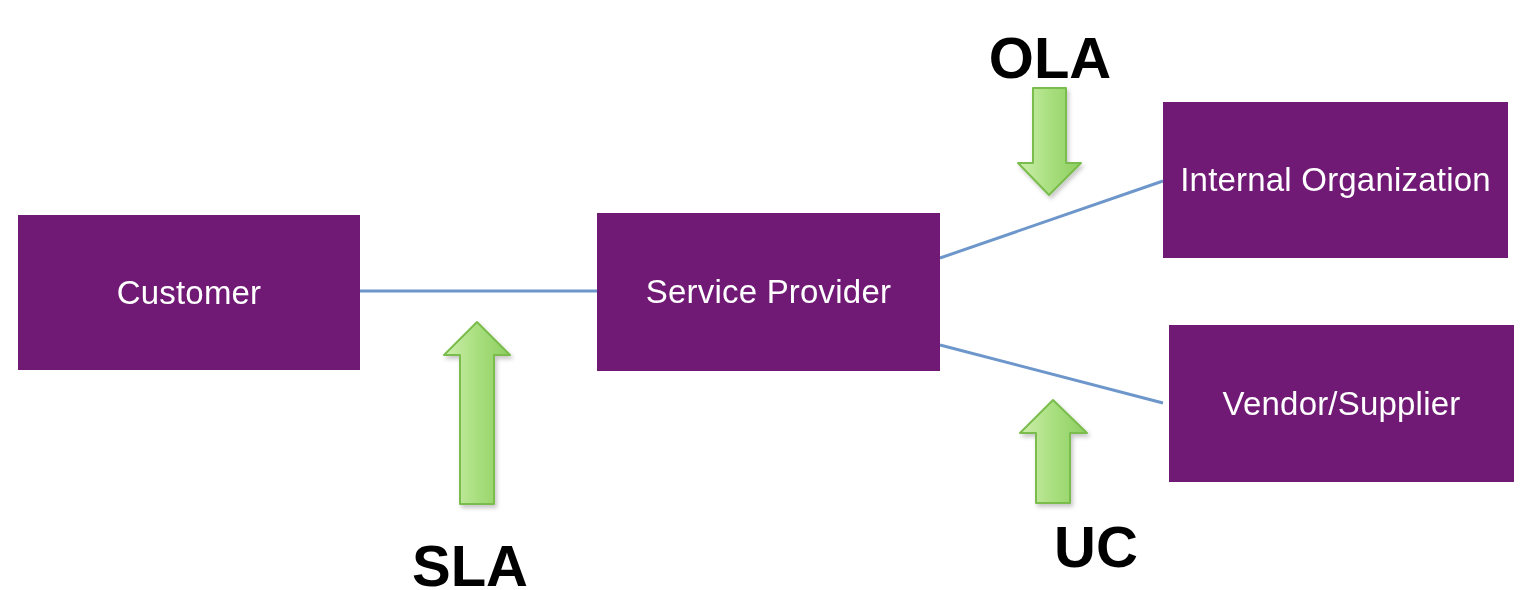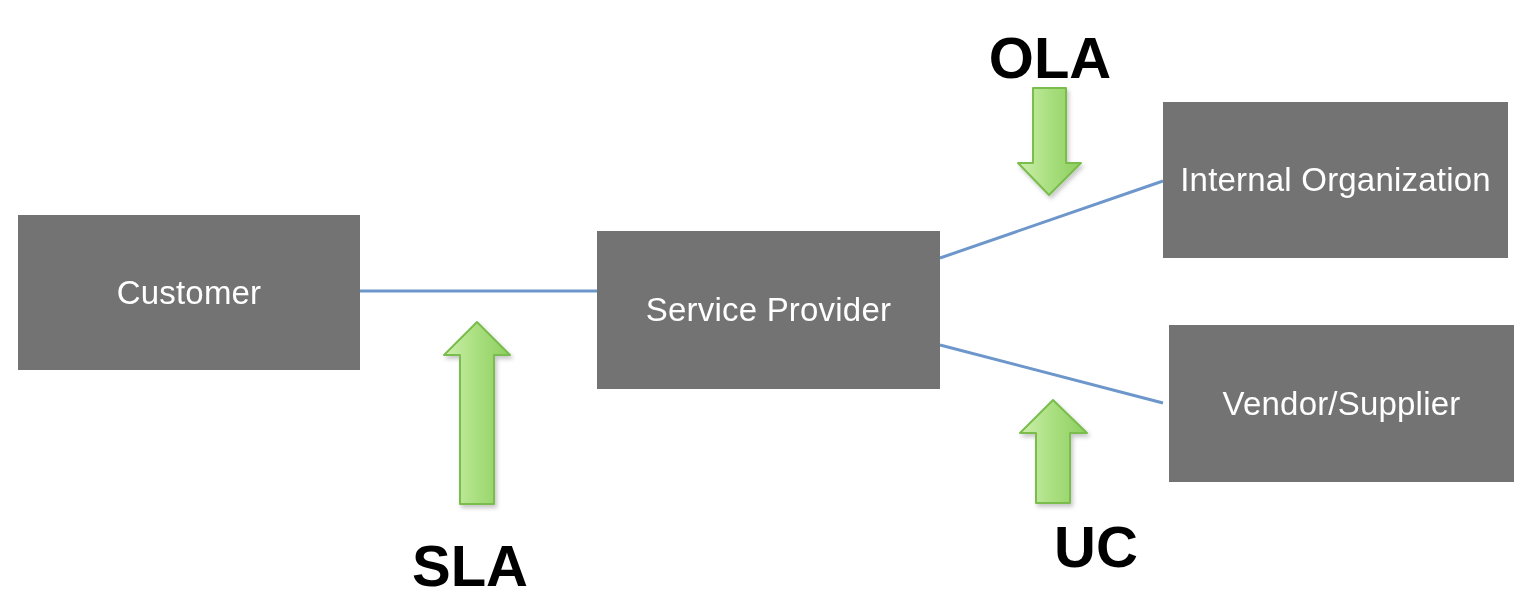--- a/index.html
+++ b/index.html
@@ -17,31 +17,31 @@
   }
   .layer-svg {
     position: absolute;
     left: 0;
     top: 0;
     width: 1536px;
     height: 590px;
   }
   .node {
     position: absolute;
-    background: #737373;
+    background: #701a75;
     color: #FFFFFF;
     display: flex;
     align-items: center;
     justify-content: center;
     font-size: 33px;
     letter-spacing: 0.2px;
     white-space: nowrap;
   }
   .node-customer            { left: 18px;   top: 215px; width: 342px; height: 155px; text-align: right; }
-  .node-service-provider    { left: 597px;  top: 231px; width: 343px; height: 158px; align-items: center; }
+  .node-service-provider    { left: 597px;  top: 213px; width: 343px; height: 158px; align-items: center; }
   .node-internal-organization { left: 1163px; top: 102px; width: 345px; height: 156px; }
   .node-vendor-supplier     { left: 1163px; top: 325px; width: 345px; height: 157px; margin-left: 6px; }
   .agreement-label {
     position: absolute;
     display: flex;
     align-items: flex-start;
     justify-content: center;
     font-weight: bold;
     font-size: 58px;
     color: #000000;

